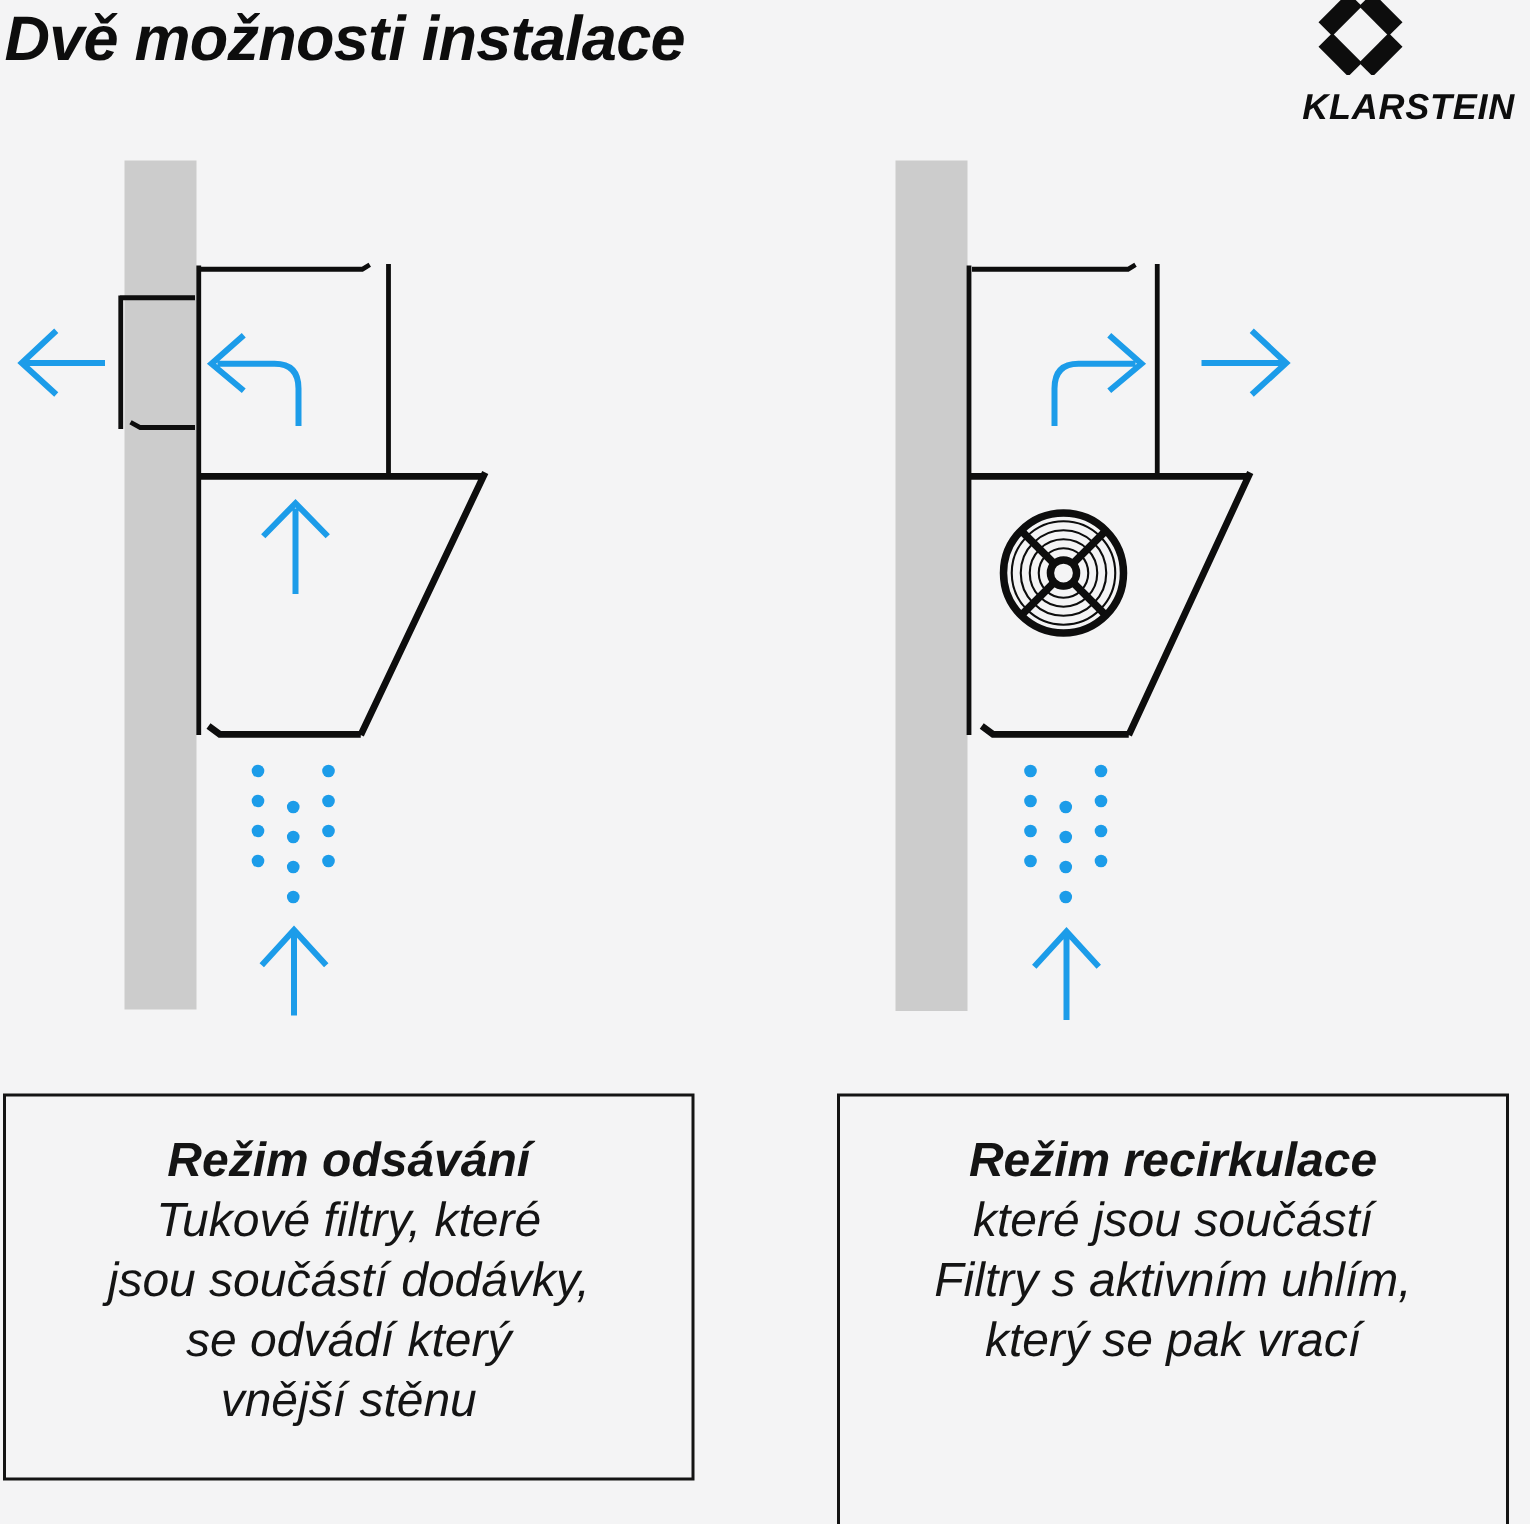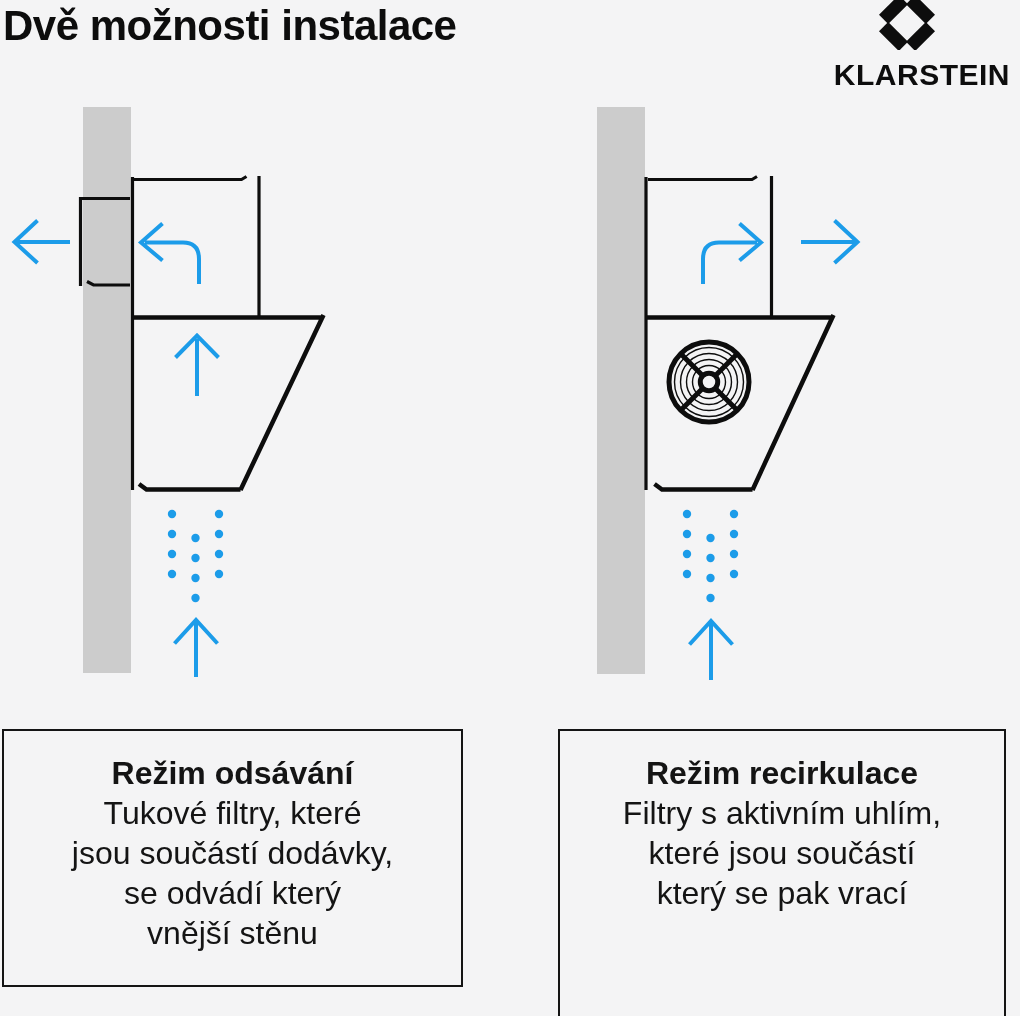--- a/index.html
+++ b/index.html
@@ -9,31 +9,32 @@
     --accent-blue:#1c9ce9;
     --text:#141414;
   }
   html,body{margin:0;padding:0;}
   body{background:#fff;}
   .stage{
     position:relative;width:1020px;height:1016px;overflow:hidden;
     background:var(--background);
     font-family:"Liberation Sans", sans-serif;
     color:var(--text);
+    font-style:italic;
   }
   .page-title{
     position:absolute;left:3px;top:2px;
     font-size:42px;font-weight:bold;letter-spacing:-0.5px;
     color:var(--line);white-space:nowrap;
   }
   .brand{position:absolute;right:8px;top:0;width:210px;text-align:center;}
   .brand-icon{position:absolute;top:0;left:50%;transform:translateX(-50%);}
   .brand-name{
     position:absolute;top:58px;right:2px;
-    font-size:30px;font-weight:bold;letter-spacing:0.5px;
+    font-size:24px;font-weight:bold;letter-spacing:0.5px;
     color:var(--line);white-space:nowrap;
   }
   .diagram-svg{position:absolute;left:0;top:0;}
   .sline{stroke:var(--line);fill:none;stroke-linecap:butt;stroke-linejoin:miter;}
   .w3{stroke-width:3.2;}
   .w45{stroke-width:4.5;}
   .w5{stroke-width:5;}
   .thin{stroke-width:1.4;}
   .blue{stroke:var(--accent-blue);fill:none;stroke-width:4;stroke-linecap:butt;stroke-linejoin:miter;}
   .dot{fill:var(--accent-blue);}
@@ -142,18 +143,18 @@
   <div class="caption caption-left">
     <div class="caption-heading">Režim odsávání</div>
     <div>Tukové filtry, které</div>
     <div>jsou součástí dodávky,</div>
     <div>se odvádí který</div>
     <div>vnější stěnu</div>
   </div>
 
   <div class="caption caption-right">
     <div class="caption-heading">Režim recirkulace</div>
+    <div>které jsou součástí</div>
     <div>Filtry s aktivním uhlím,</div>
-    <div>které jsou součástí</div>
     <div>který se pak vrací</div>
   </div>
 
 </div>
 
 </body></html>

